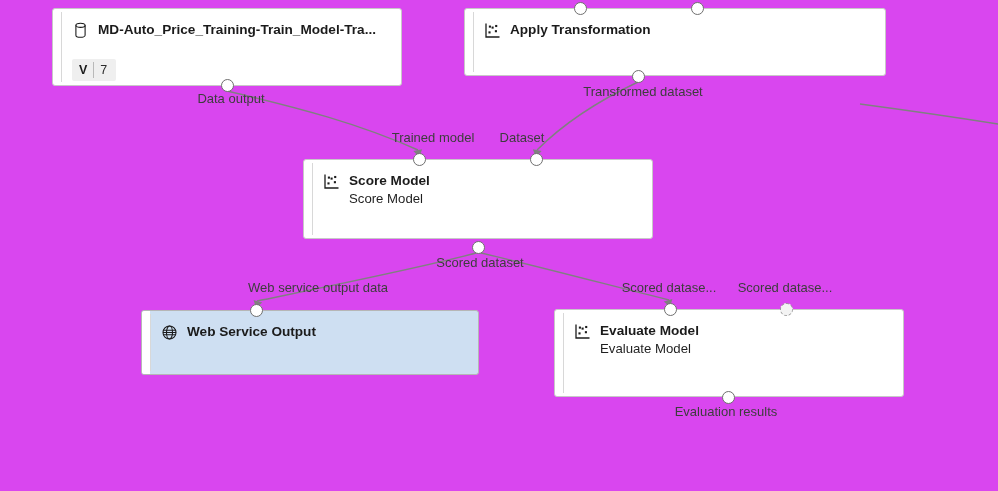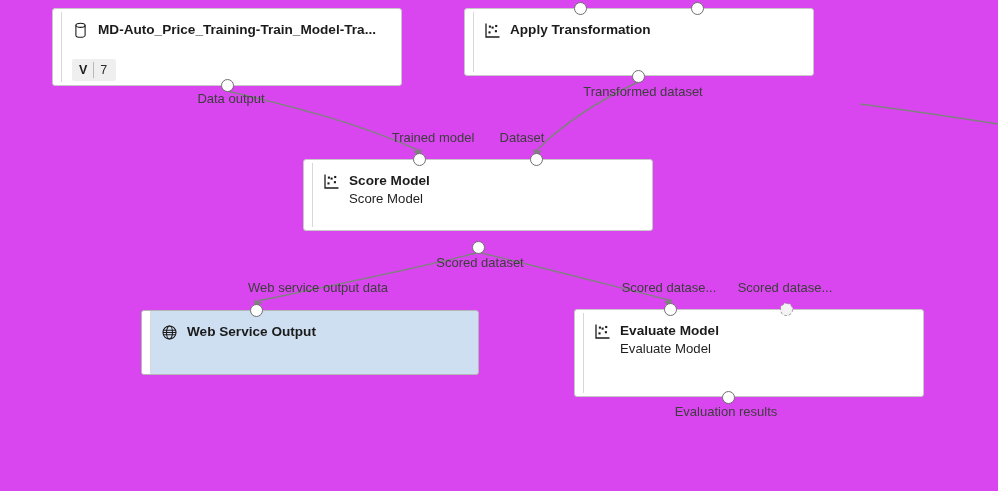--- a/index.html
+++ b/index.html
@@ -179,37 +179,37 @@
         <div class="node-titles">
           <div class="node-title">MD-Auto_Price_Training-Train_Model-Tra...</div>
         </div>
       </div>
       <div class="version-badge">
         <span class="vb-k">V</span>
         <span class="vb-div"></span>
         <span class="vb-v">7</span>
       </div>
     </div>
-    <div class="node" style="left: 464px; top: 8px; width: 350px; height: 68px;">
+    <div class="node" style="left: 464px; top: 8px; width: 422px; height: 68px;">
       <div class="railsep"></div>
       <div class="node-head">
         <svg class="node-icon" viewBox="0 0 17 17">
           <path d="M2,1.5 L2,15 L15.5,15" fill="none" stroke="#1b1b1b" stroke-width="1.3"></path>
           <rect x="4.45" y="9.35" width="2.1" height="2.1" fill="#1b1b1b"></rect>
           <rect x="7.55" y="4.55" width="2.1" height="2.1" fill="#1b1b1b"></rect>
           <rect x="10.85" y="8.149999999999999" width="2.1" height="2.1" fill="#1b1b1b"></rect>
           <rect x="11.149999999999999" y="2.95" width="2.1" height="2.1" fill="#1b1b1b"></rect>
           <rect x="4.8500000000000005" y="3.55" width="2.1" height="2.1" fill="#1b1b1b"></rect>
         </svg>
         <div class="node-titles">
           <div class="node-title">Apply Transformation</div>
         </div>
       </div>
     </div>
-    <div class="node" style="left: 303px; top: 159px; width: 350px; height: 72px;">
+    <div class="node" style="left: 303px; top: 159px; width: 350px; height: 80px;">
       <div class="railsep"></div>
       <div class="node-head">
         <svg class="node-icon" viewBox="0 0 17 17">
           <path d="M2,1.5 L2,15 L15.5,15" fill="none" stroke="#1b1b1b" stroke-width="1.3"></path>
           <rect x="4.45" y="9.35" width="2.1" height="2.1" fill="#1b1b1b"></rect>
           <rect x="7.55" y="4.55" width="2.1" height="2.1" fill="#1b1b1b"></rect>
           <rect x="10.85" y="8.149999999999999" width="2.1" height="2.1" fill="#1b1b1b"></rect>
           <rect x="11.149999999999999" y="2.95" width="2.1" height="2.1" fill="#1b1b1b"></rect>
           <rect x="4.8500000000000005" y="3.55" width="2.1" height="2.1" fill="#1b1b1b"></rect>
         </svg>
@@ -226,21 +226,21 @@
         <svg class="node-icon" viewBox="0 0 17 17">
           <circle cx="8.5" cy="8.5" r="6.5" fill="none" stroke="#1b1b1b" stroke-width="1.1"></circle>
           <ellipse cx="8.5" cy="8.5" rx="3" ry="6.5" fill="none" stroke="#1b1b1b" stroke-width="1.1"></ellipse>
           <path d="M2.2,6.2 L14.8,6.2 M2.2,10.8 L14.8,10.8 M2,8.5 L15,8.5" fill="none" stroke="#1b1b1b" stroke-width="1.1"></path>
         </svg>
         <div class="node-titles">
           <div class="node-title">Web Service Output</div>
         </div>
       </div>
     </div>
-    <div class="node" style="left: 554px; top: 309px; width: 350px; height: 88px; margin-left: 20px;">
+    <div class="node" style="left: 554px; top: 309px; width: 350px; height: 88px;">
       <div class="railsep"></div>
       <div class="node-head">
         <svg class="node-icon" viewBox="0 0 17 17">
           <path d="M2,1.5 L2,15 L15.5,15" fill="none" stroke="#1b1b1b" stroke-width="1.3"></path>
           <rect x="4.45" y="9.35" width="2.1" height="2.1" fill="#1b1b1b"></rect>
           <rect x="7.55" y="4.55" width="2.1" height="2.1" fill="#1b1b1b"></rect>
           <rect x="10.85" y="8.149999999999999" width="2.1" height="2.1" fill="#1b1b1b"></rect>
           <rect x="11.149999999999999" y="2.95" width="2.1" height="2.1" fill="#1b1b1b"></rect>
           <rect x="4.8500000000000005" y="3.55" width="2.1" height="2.1" fill="#1b1b1b"></rect>
         </svg>

